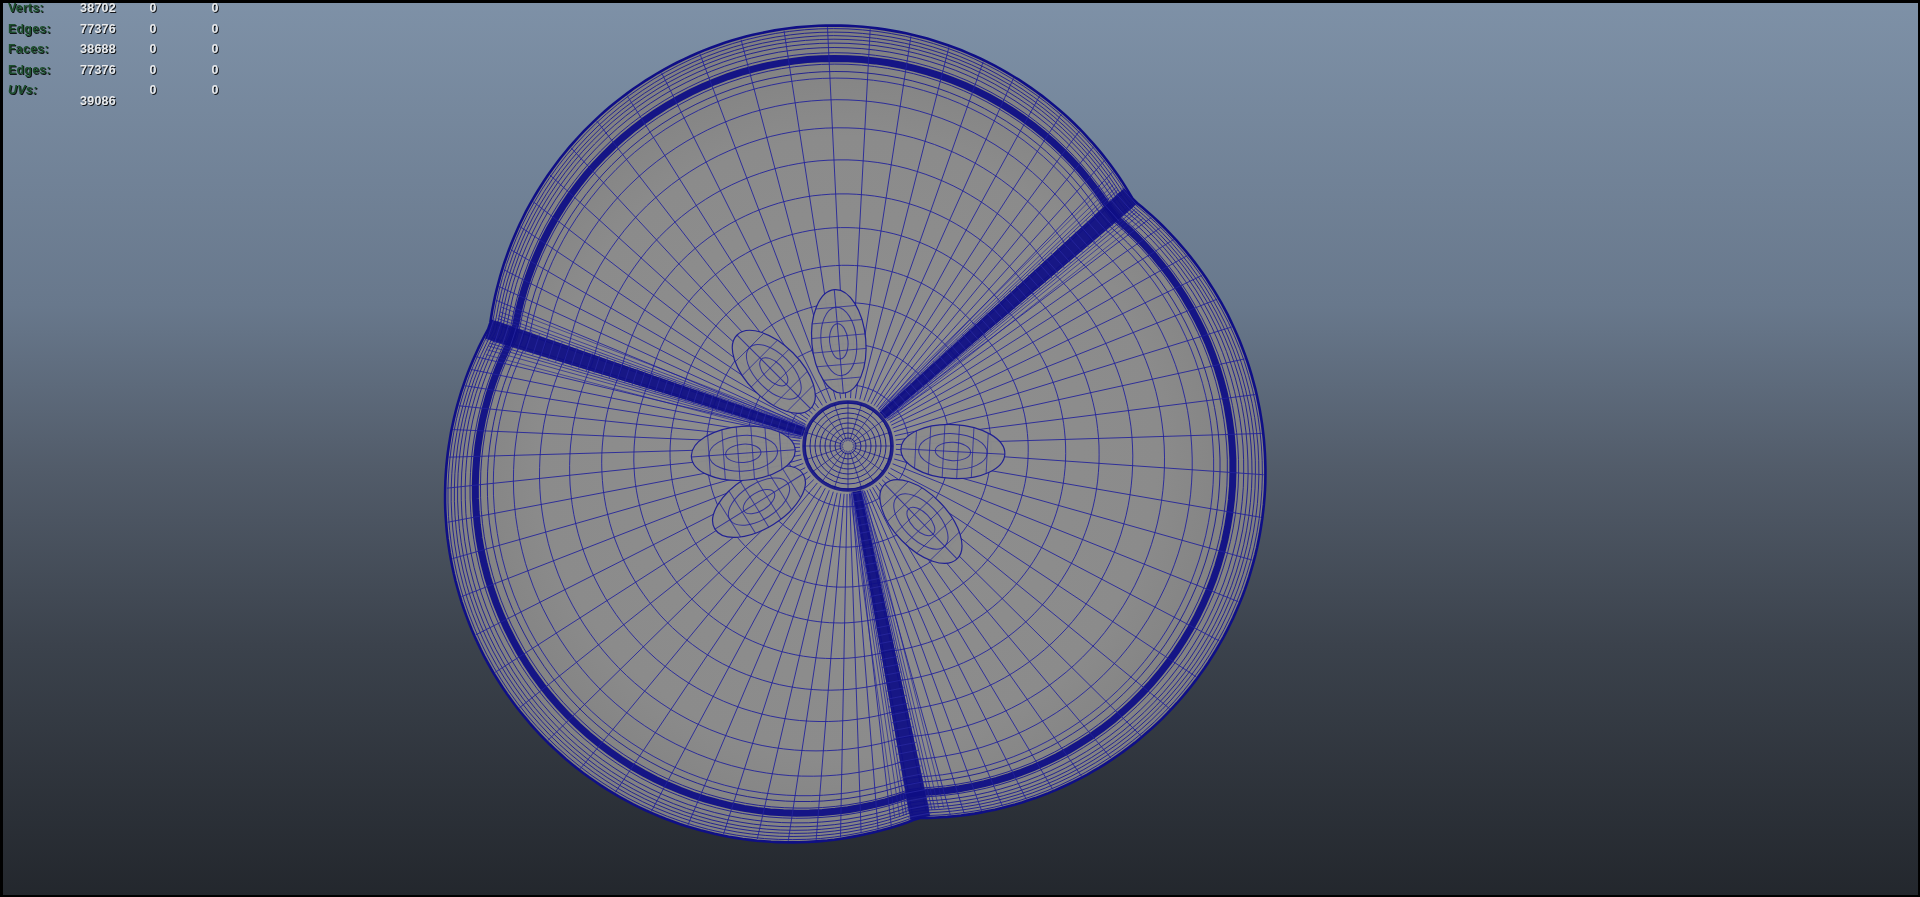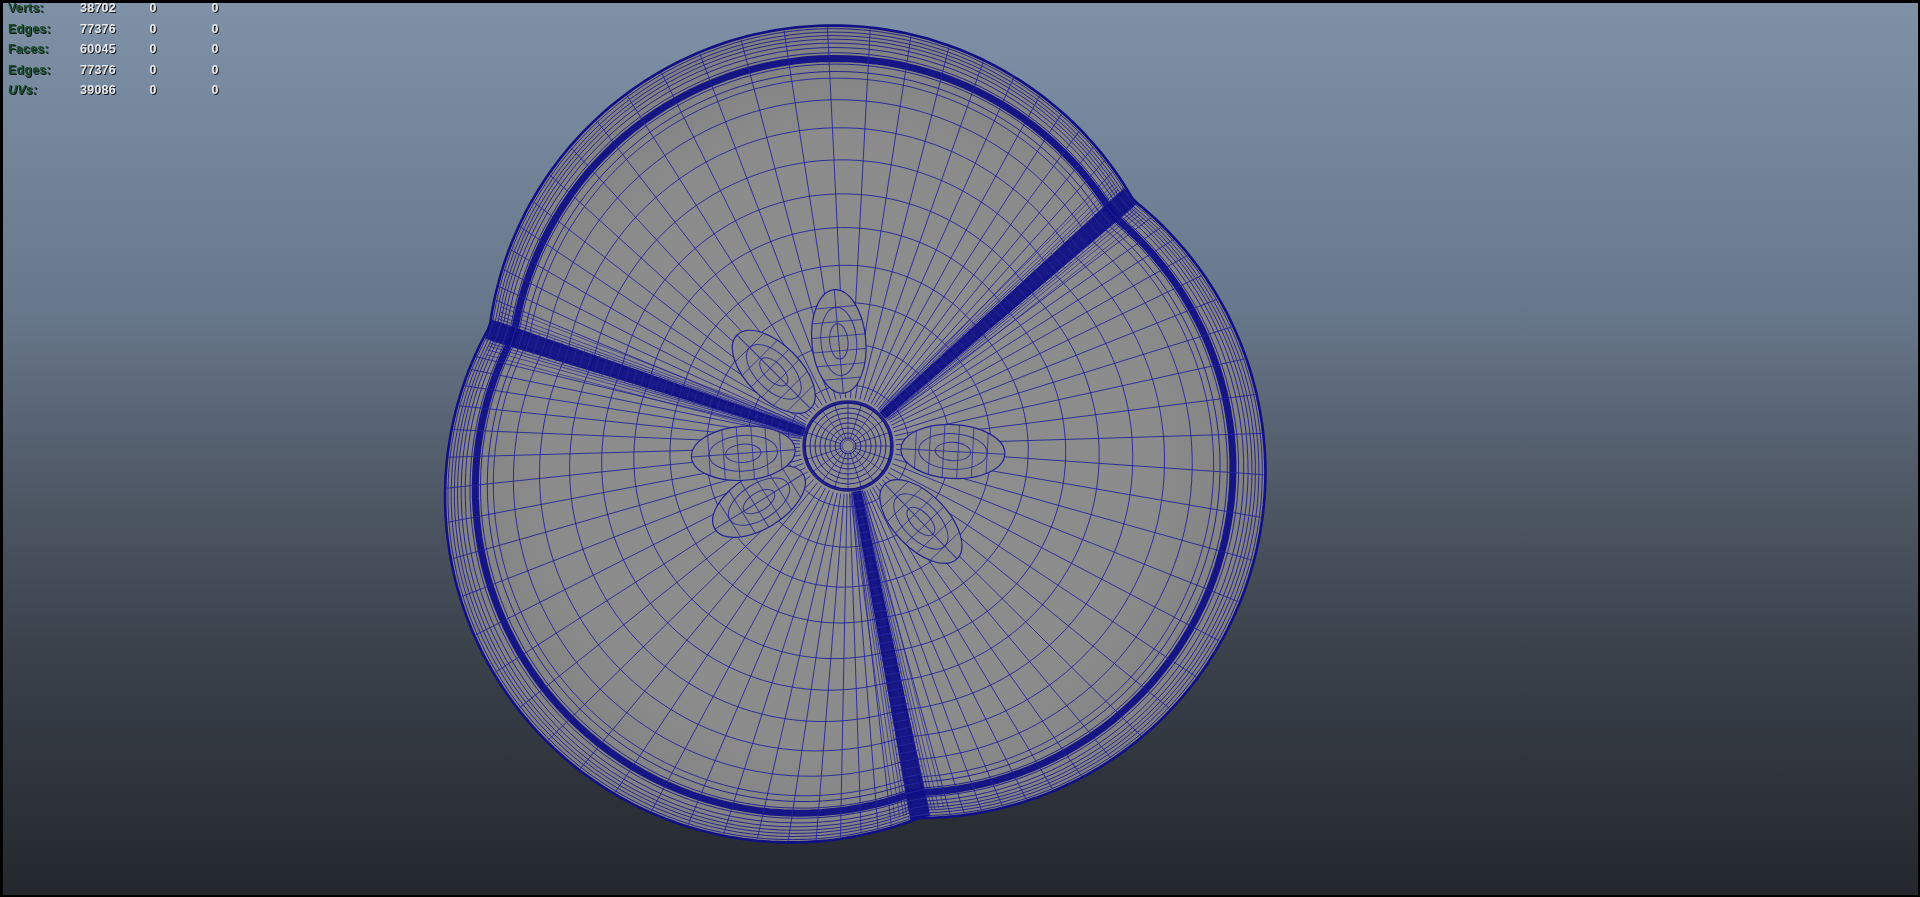--- a/index.html
+++ b/index.html
@@ -423,32 +423,32 @@
       <span class="hud-val" style="color: rgb(232, 234, 236);">0</span>
     </div>
     <div class="hud-row">
       <span class="hud-label" style="color: rgb(29, 81, 46);">Edges:</span>
       <span class="hud-val" style="color: rgb(232, 234, 236);">77376</span>
       <span class="hud-val" style="color: rgb(232, 234, 236);">0</span>
       <span class="hud-val" style="color: rgb(232, 234, 236);">0</span>
     </div>
     <div class="hud-row">
       <span class="hud-label" style="color: rgb(29, 81, 46);">Faces:</span>
-      <span class="hud-val" style="color: rgb(232, 234, 236);">60045</span>
+      <span class="hud-val" style="color: rgb(232, 234, 236);">38688</span>
       <span class="hud-val" style="color: rgb(232, 234, 236);">0</span>
       <span class="hud-val" style="color: rgb(232, 234, 236);">0</span>
     </div>
     <div class="hud-row">
       <span class="hud-label" style="color: rgb(29, 81, 46);">Edges:</span>
       <span class="hud-val" style="color: rgb(232, 234, 236);">77376</span>
       <span class="hud-val" style="color: rgb(232, 234, 236);">0</span>
       <span class="hud-val" style="color: rgb(232, 234, 236);">0</span>
     </div>
     <div class="hud-row">
       <span class="hud-label" style="color: rgb(29, 81, 46); font-style: italic;">UVs:</span>
-      <span class="hud-val" style="color: rgb(232, 234, 236);">39086</span>
+      <span class="hud-val" style="color: rgb(232, 234, 236); margin-top: 11px;">39086</span>
       <span class="hud-val" style="color: rgb(232, 234, 236);">0</span>
       <span class="hud-val" style="color: rgb(232, 234, 236);">0</span>
     </div>
   </div>
 
   <div class="frame-border"></div>
 </div>
 
 </body></html>

